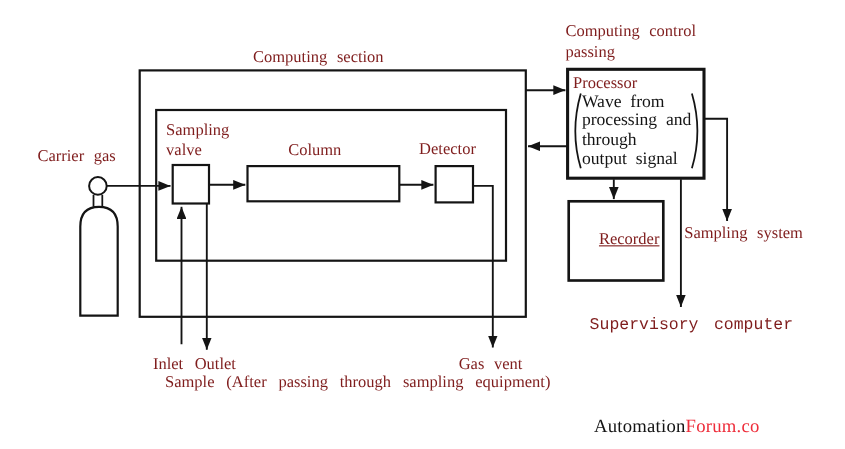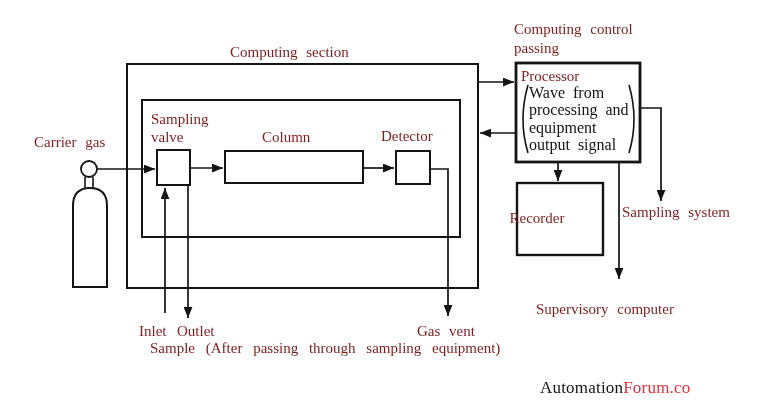--- a/index.html
+++ b/index.html
@@ -35,24 +35,25 @@
   .proc-note {
     position: absolute;
     left: 529px;
     top: 84px;
     font-size: 16px;
     line-height: 17.3px;
     white-space: nowrap;
     word-spacing: 4px;
   }
   .recorder-lbl {
-    left: 491px;
+    left: 526px;
     top: 210px;
     width: 92px;
     text-align: center;
+    text-decoration: underline;
   }
   .watermark {
     position: absolute;
     left: 540px;
     top: 378px;
     font-size: 17px;
     letter-spacing: 0.2px;
     white-space: nowrap;
   }
   .wm-red {
@@ -113,29 +114,29 @@
   <div class="lbl" style="left:262px; top:129px;">Column</div>
 
   <div class="lbl" style="left:381px; top:128px;">Detector</div>
 
 
   <div class="lbl" style="left:521px; top:68px;">Processor</div>
 
   <div class="proc-note">
     <div>Wave from</div>
     <div>processing and</div>
-    <div>equipment</div>
+    <div>through</div>
     <div>output signal</div>
   </div>
 
   <div class="lbl recorder-lbl">Recorder</div>
 
   <div class="lbl" style="left:622px; top:204px;">Sampling system</div>
 
-  <div class="lbl" style="left:536px; top:301px;">Supervisory computer</div>
+  <div class="lbl" style="left:536px; top:287px;font-family:Liberation Mono, monospace;">Supervisory computer</div>
 
   <div class="lbl" style="left:139px; top:323px;">Inlet</div>
   <div class="lbl" style="left:177px; top:323px;">Outlet</div>
 
   <div class="lbl" style="left:417px; top:323px;">Gas vent</div>
 
   <div class="lbl wide" style="left:150px; top:340px;">Sample (After passing through sampling equipment)</div>
 
   <div class="watermark">
     <span>Automation</span><span class="wm-red">Forum.co</span>

